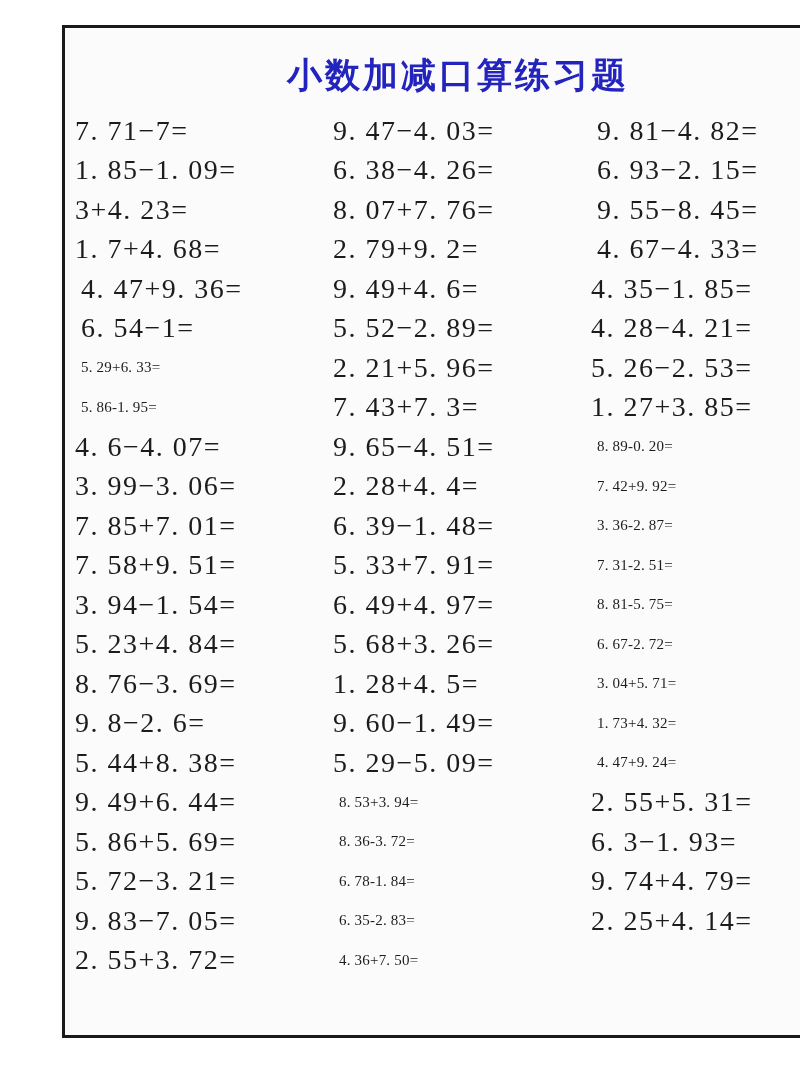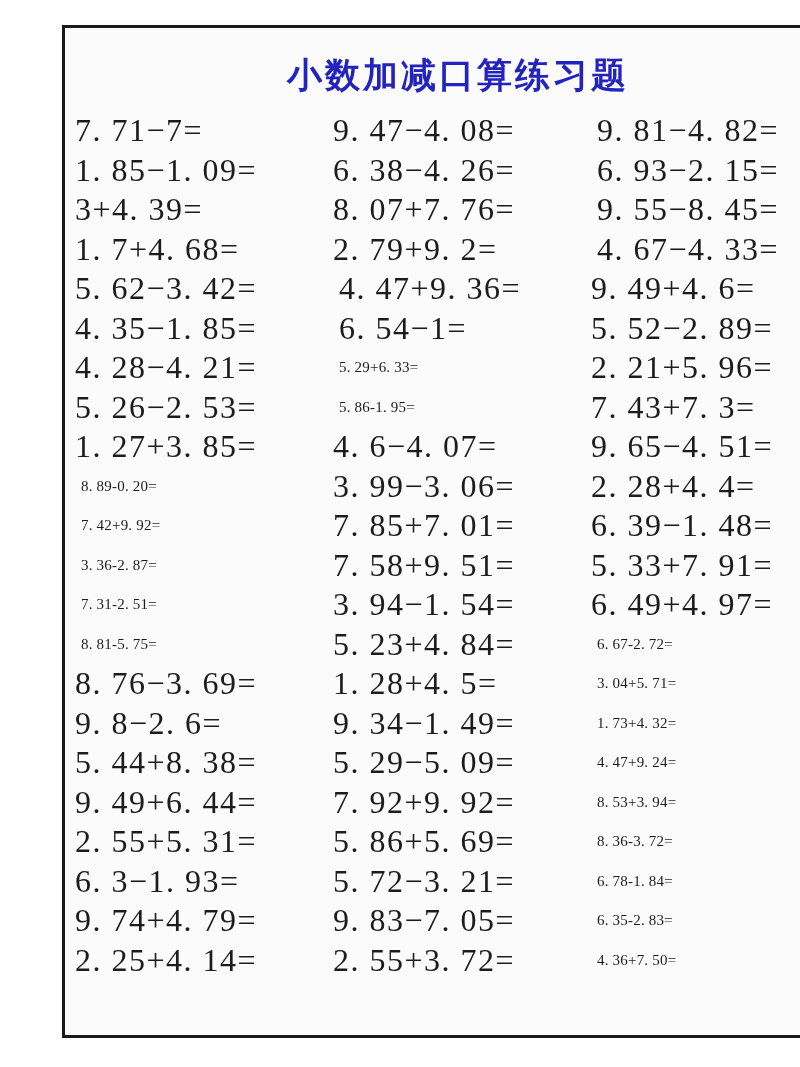--- a/index.html
+++ b/index.html
@@ -37,48 +37,47 @@
     grid-template-columns: repeat(3, 1fr);
     grid-auto-rows: 39.5px;
     align-items: center;
   }
   .cell {
     color: var(--text-color);
     white-space: nowrap;
     padding-left: 2px;
   }
   .cell.wide {
-    font-size: 32px;
+    font-size: 28px;
     letter-spacing: 1.5px;
   }
   .cell.compact {
     font-size: 15px;
     letter-spacing: 0.2px;
   }
   .cell.c2 { padding-left: 8px; }
 </style>
 </head>
 <body>
 
 <div class="frame">
   <h1 class="title">小数加减口算练习题</h1>
   <div class="problems-grid">
       <div class="cell wide">7. 71−7=</div>
-      <div class="cell wide">9. 47−4. 08=</div>
+      <div class="cell wide">9. 47−4. 03=</div>
       <div class="cell wide c2">9. 81−4. 82=</div>
       <div class="cell wide">1. 85−1. 09=</div>
       <div class="cell wide">6. 38−4. 26=</div>
       <div class="cell wide c2">6. 93−2. 15=</div>
-      <div class="cell wide">3+4. 39=</div>
+      <div class="cell wide">3+4. 23=</div>
       <div class="cell wide">8. 07+7. 76=</div>
       <div class="cell wide c2">9. 55−8. 45=</div>
       <div class="cell wide">1. 7+4. 68=</div>
       <div class="cell wide">2. 79+9. 2=</div>
       <div class="cell wide c2">4. 67−4. 33=</div>
-      <div class="cell wide">5. 62−3. 42=</div>
       <div class="cell wide c2">4. 47+9. 36=</div>
       <div class="cell wide">9. 49+4. 6=</div>
       <div class="cell wide">4. 35−1. 85=</div>
       <div class="cell wide c2">6. 54−1=</div>
       <div class="cell wide">5. 52−2. 89=</div>
       <div class="cell wide">4. 28−4. 21=</div>
       <div class="cell compact c2">5. 29+6. 33=</div>
       <div class="cell wide">2. 21+5. 96=</div>
       <div class="cell wide">5. 26−2. 53=</div>
       <div class="cell compact c2">5. 86-1. 95=</div>
@@ -93,32 +92,32 @@
       <div class="cell wide">7. 85+7. 01=</div>
       <div class="cell wide">6. 39−1. 48=</div>
       <div class="cell compact c2">3. 36-2. 87=</div>
       <div class="cell wide">7. 58+9. 51=</div>
       <div class="cell wide">5. 33+7. 91=</div>
       <div class="cell compact c2">7. 31-2. 51=</div>
       <div class="cell wide">3. 94−1. 54=</div>
       <div class="cell wide">6. 49+4. 97=</div>
       <div class="cell compact c2">8. 81-5. 75=</div>
       <div class="cell wide">5. 23+4. 84=</div>
+      <div class="cell wide">5. 68+3. 26=</div>
       <div class="cell compact c2">6. 67-2. 72=</div>
       <div class="cell wide">8. 76−3. 69=</div>
       <div class="cell wide">1. 28+4. 5=</div>
       <div class="cell compact c2">3. 04+5. 71=</div>
       <div class="cell wide">9. 8−2. 6=</div>
-      <div class="cell wide">9. 34−1. 49=</div>
+      <div class="cell wide">9. 60−1. 49=</div>
       <div class="cell compact c2">1. 73+4. 32=</div>
       <div class="cell wide">5. 44+8. 38=</div>
       <div class="cell wide">5. 29−5. 09=</div>
       <div class="cell compact c2">4. 47+9. 24=</div>
       <div class="cell wide">9. 49+6. 44=</div>
-      <div class="cell wide">7. 92+9. 92=</div>
       <div class="cell compact c2">8. 53+3. 94=</div>
       <div class="cell wide">2. 55+5. 31=</div>
       <div class="cell wide">5. 86+5. 69=</div>
       <div class="cell compact c2">8. 36-3. 72=</div>
       <div class="cell wide">6. 3−1. 93=</div>
       <div class="cell wide">5. 72−3. 21=</div>
       <div class="cell compact c2">6. 78-1. 84=</div>
       <div class="cell wide">9. 74+4. 79=</div>
       <div class="cell wide">9. 83−7. 05=</div>
       <div class="cell compact c2">6. 35-2. 83=</div>

